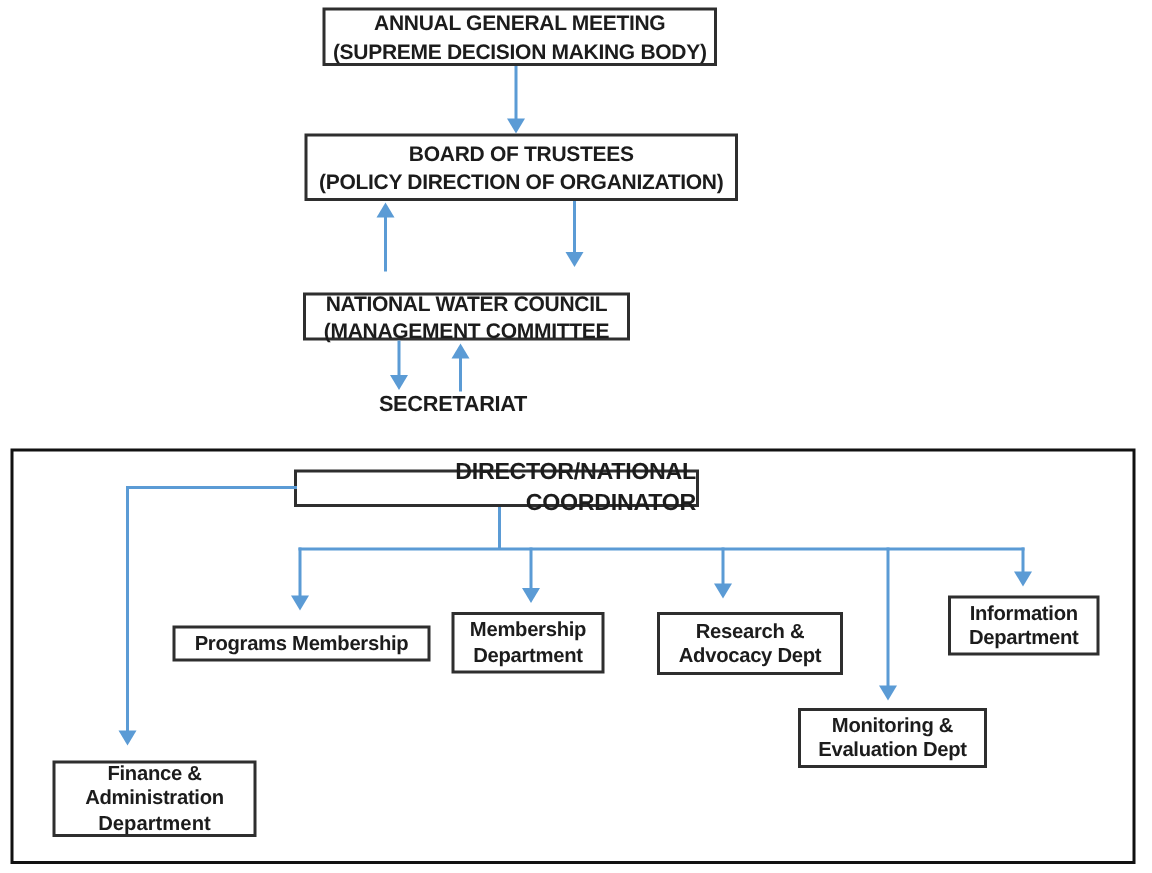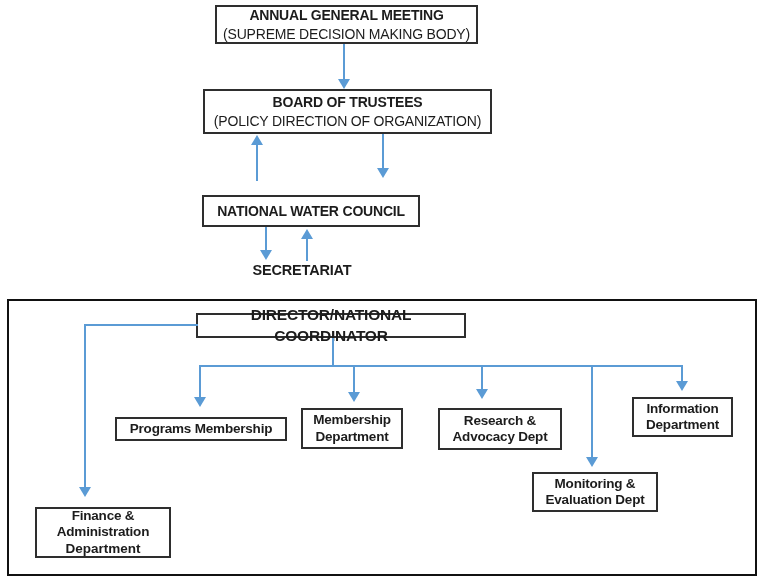--- a/index.html
+++ b/index.html
@@ -17,25 +17,25 @@
     font-family:"Liberation Sans",sans-serif;
     color:var(--text);
     overflow:hidden;
   }
   .node{
     position:absolute;
     border:2px solid var(--border);
     background:#fff;
     display:flex;flex-direction:column;
     align-items:center;justify-content:center;
-    text-align:center;
+    text-align:right;
     line-height:1.3;
   }
   .node .l1{font-weight:700;font-size:14px;letter-spacing:-0.2px;}
-  .node .l2{font-weight:400;font-size:14px;letter-spacing:-0.2px;}
+  .node .l2{font-weight:700;font-size:14px;letter-spacing:-0.2px;}
   .node.dept .l1,.node.dept .l2,.node.dept .l3{font-weight:700;font-size:13.5px;line-height:1.22;}
   .label{
     position:absolute;
     font-weight:700;font-size:14.5px;
     text-align:center;letter-spacing:-0.2px;
   }
   .director .l1{font-size:15.5px;font-weight:700;}
   .container-frame{
     position:absolute;
     border:2px solid #111;
@@ -75,20 +75,21 @@
   </div>
 
   <div class="head-up" style="left:251px;top:135px"></div>
   <div class="vline" style="left:256px;top:144px;height:37px"></div>
 
   <div class="vline" style="left:382px;top:134px;height:35px"></div>
   <div class="head-down" style="left:377px;top:168px"></div>
 
   <div class="node" style="left:202px;top:195px;width:218px;height:32px">
     <div class="l1">NATIONAL WATER COUNCIL</div>
+    <div class="l2">(MANAGEMENT COMMITTEE</div>
   </div>
 
   <div class="vline" style="left:265px;top:227px;height:24px"></div>
   <div class="head-down" style="left:260px;top:250px"></div>
 
   <div class="head-up" style="left:301px;top:229px"></div>
   <div class="vline" style="left:306px;top:238px;height:23px"></div>
 
   <div class="label" style="left:252px;top:262px;width:100px">SECRETARIAT</div>
 

